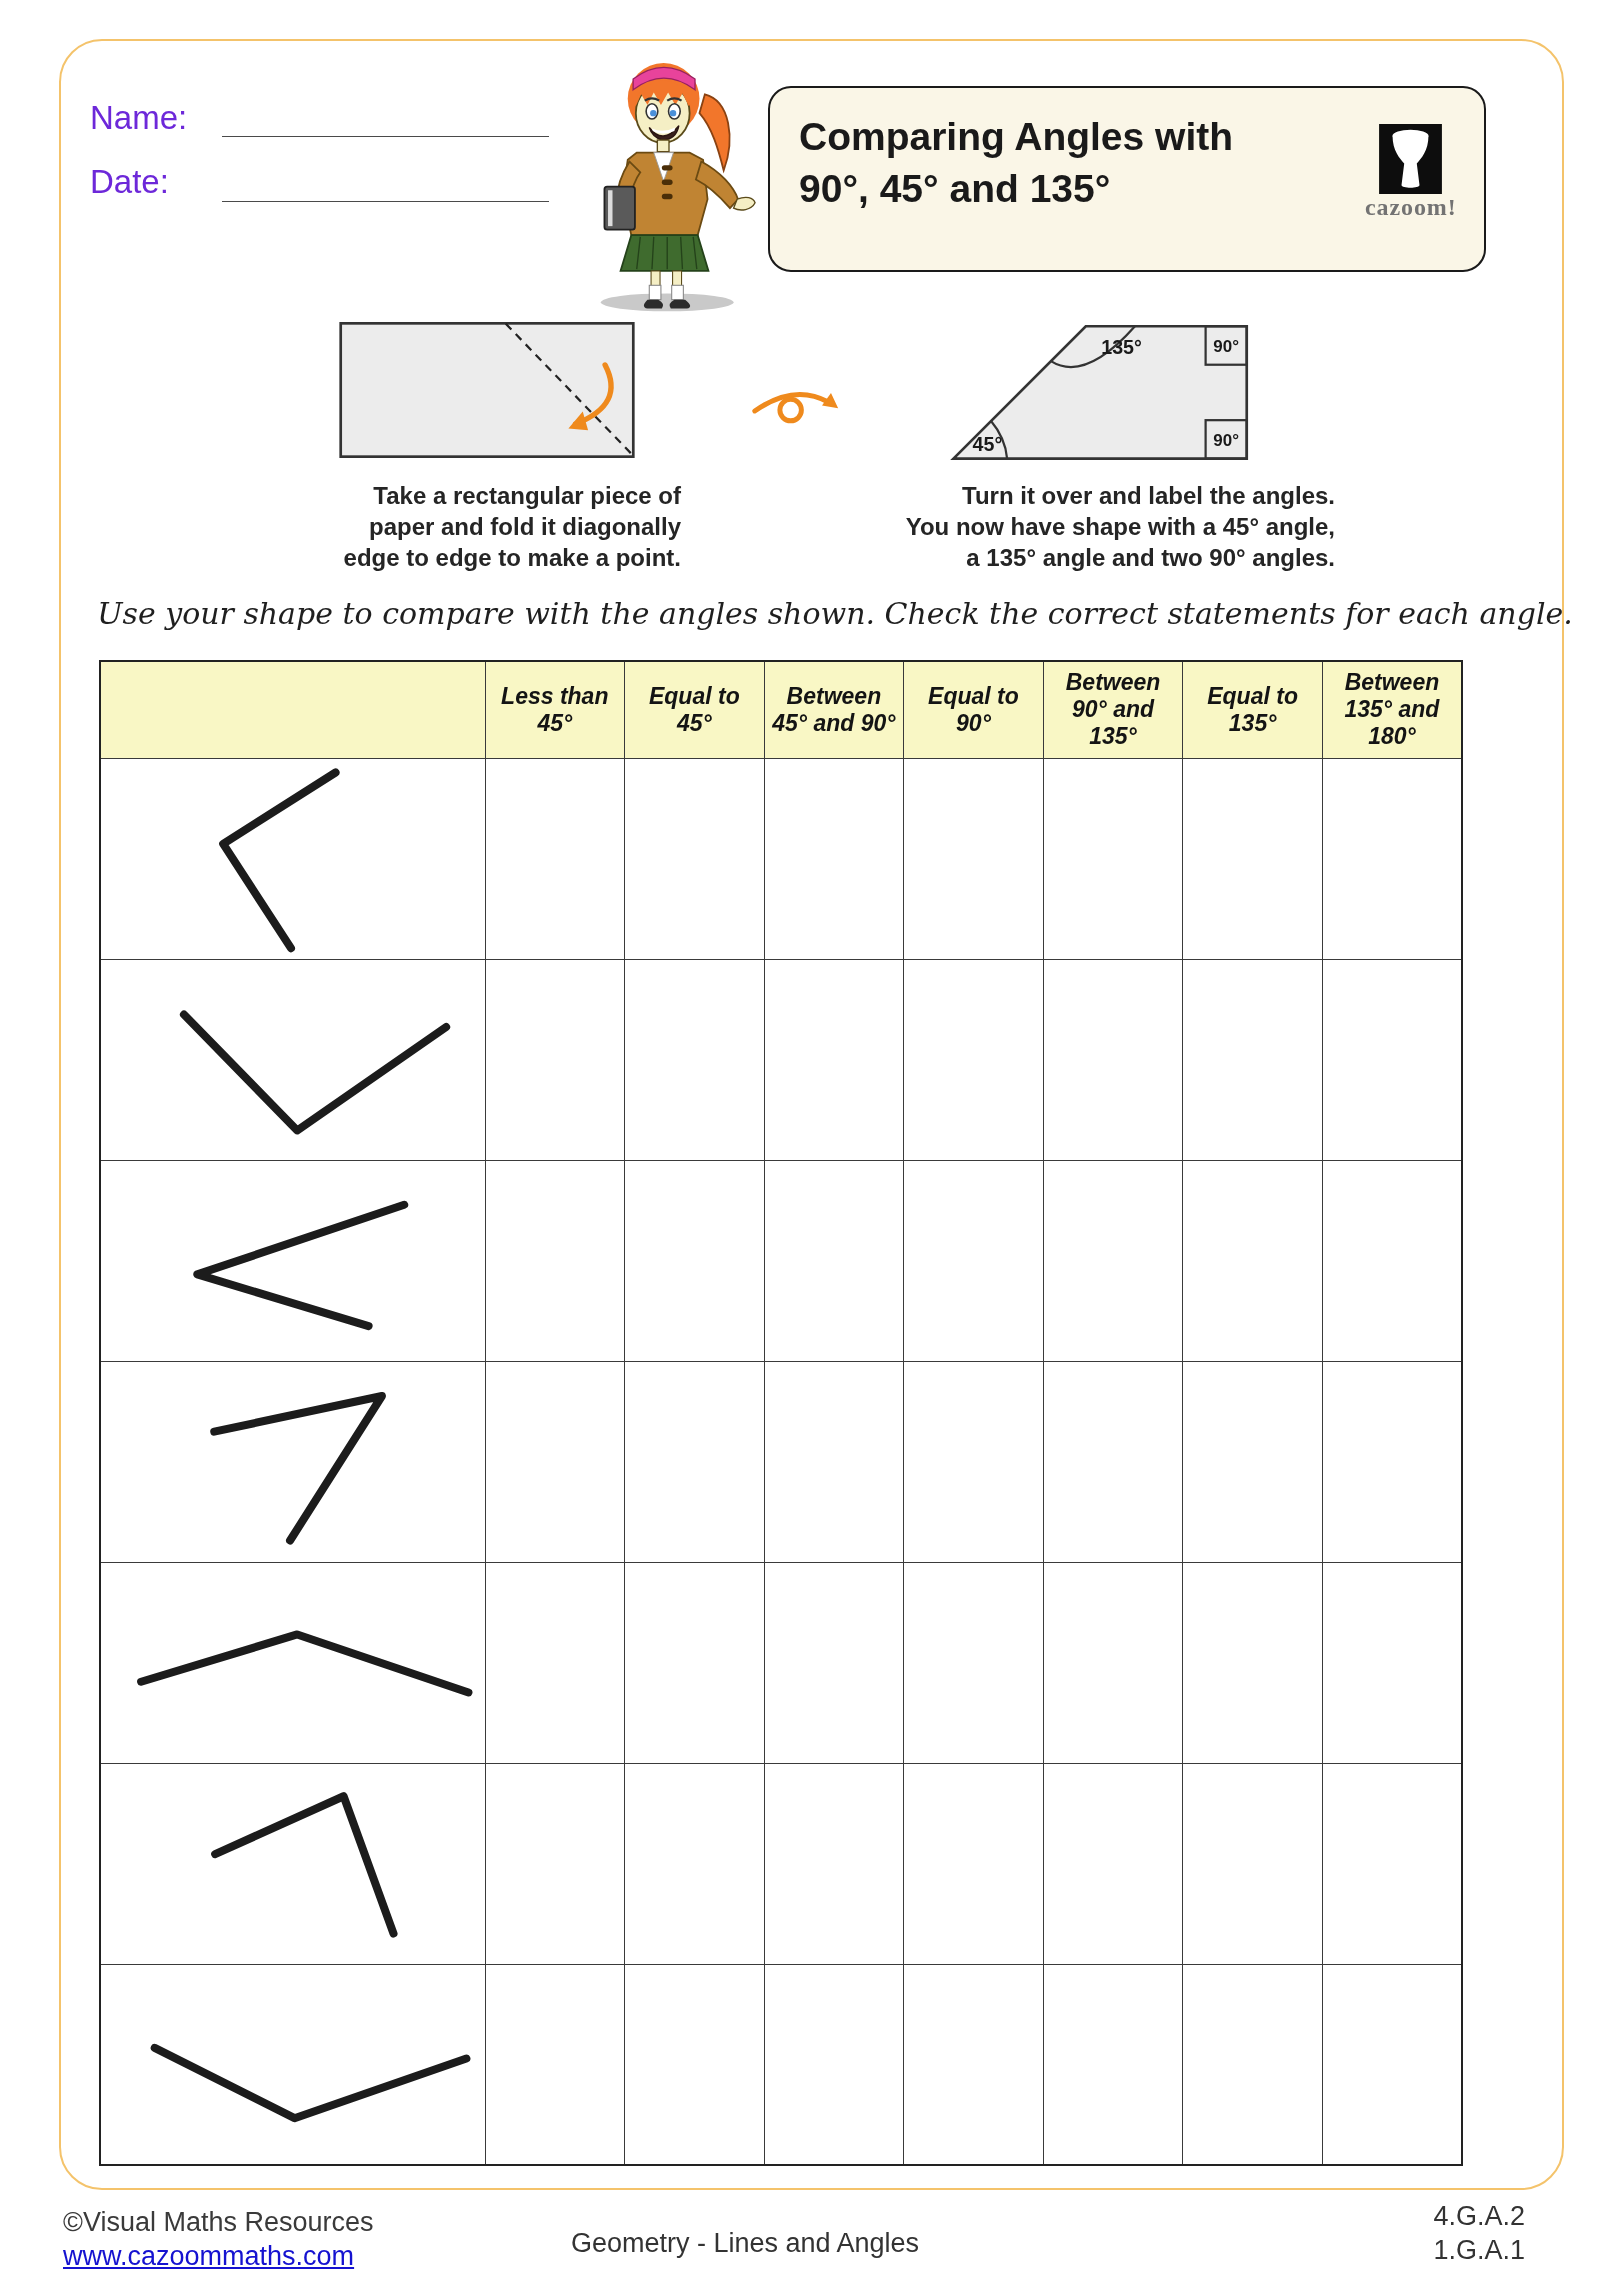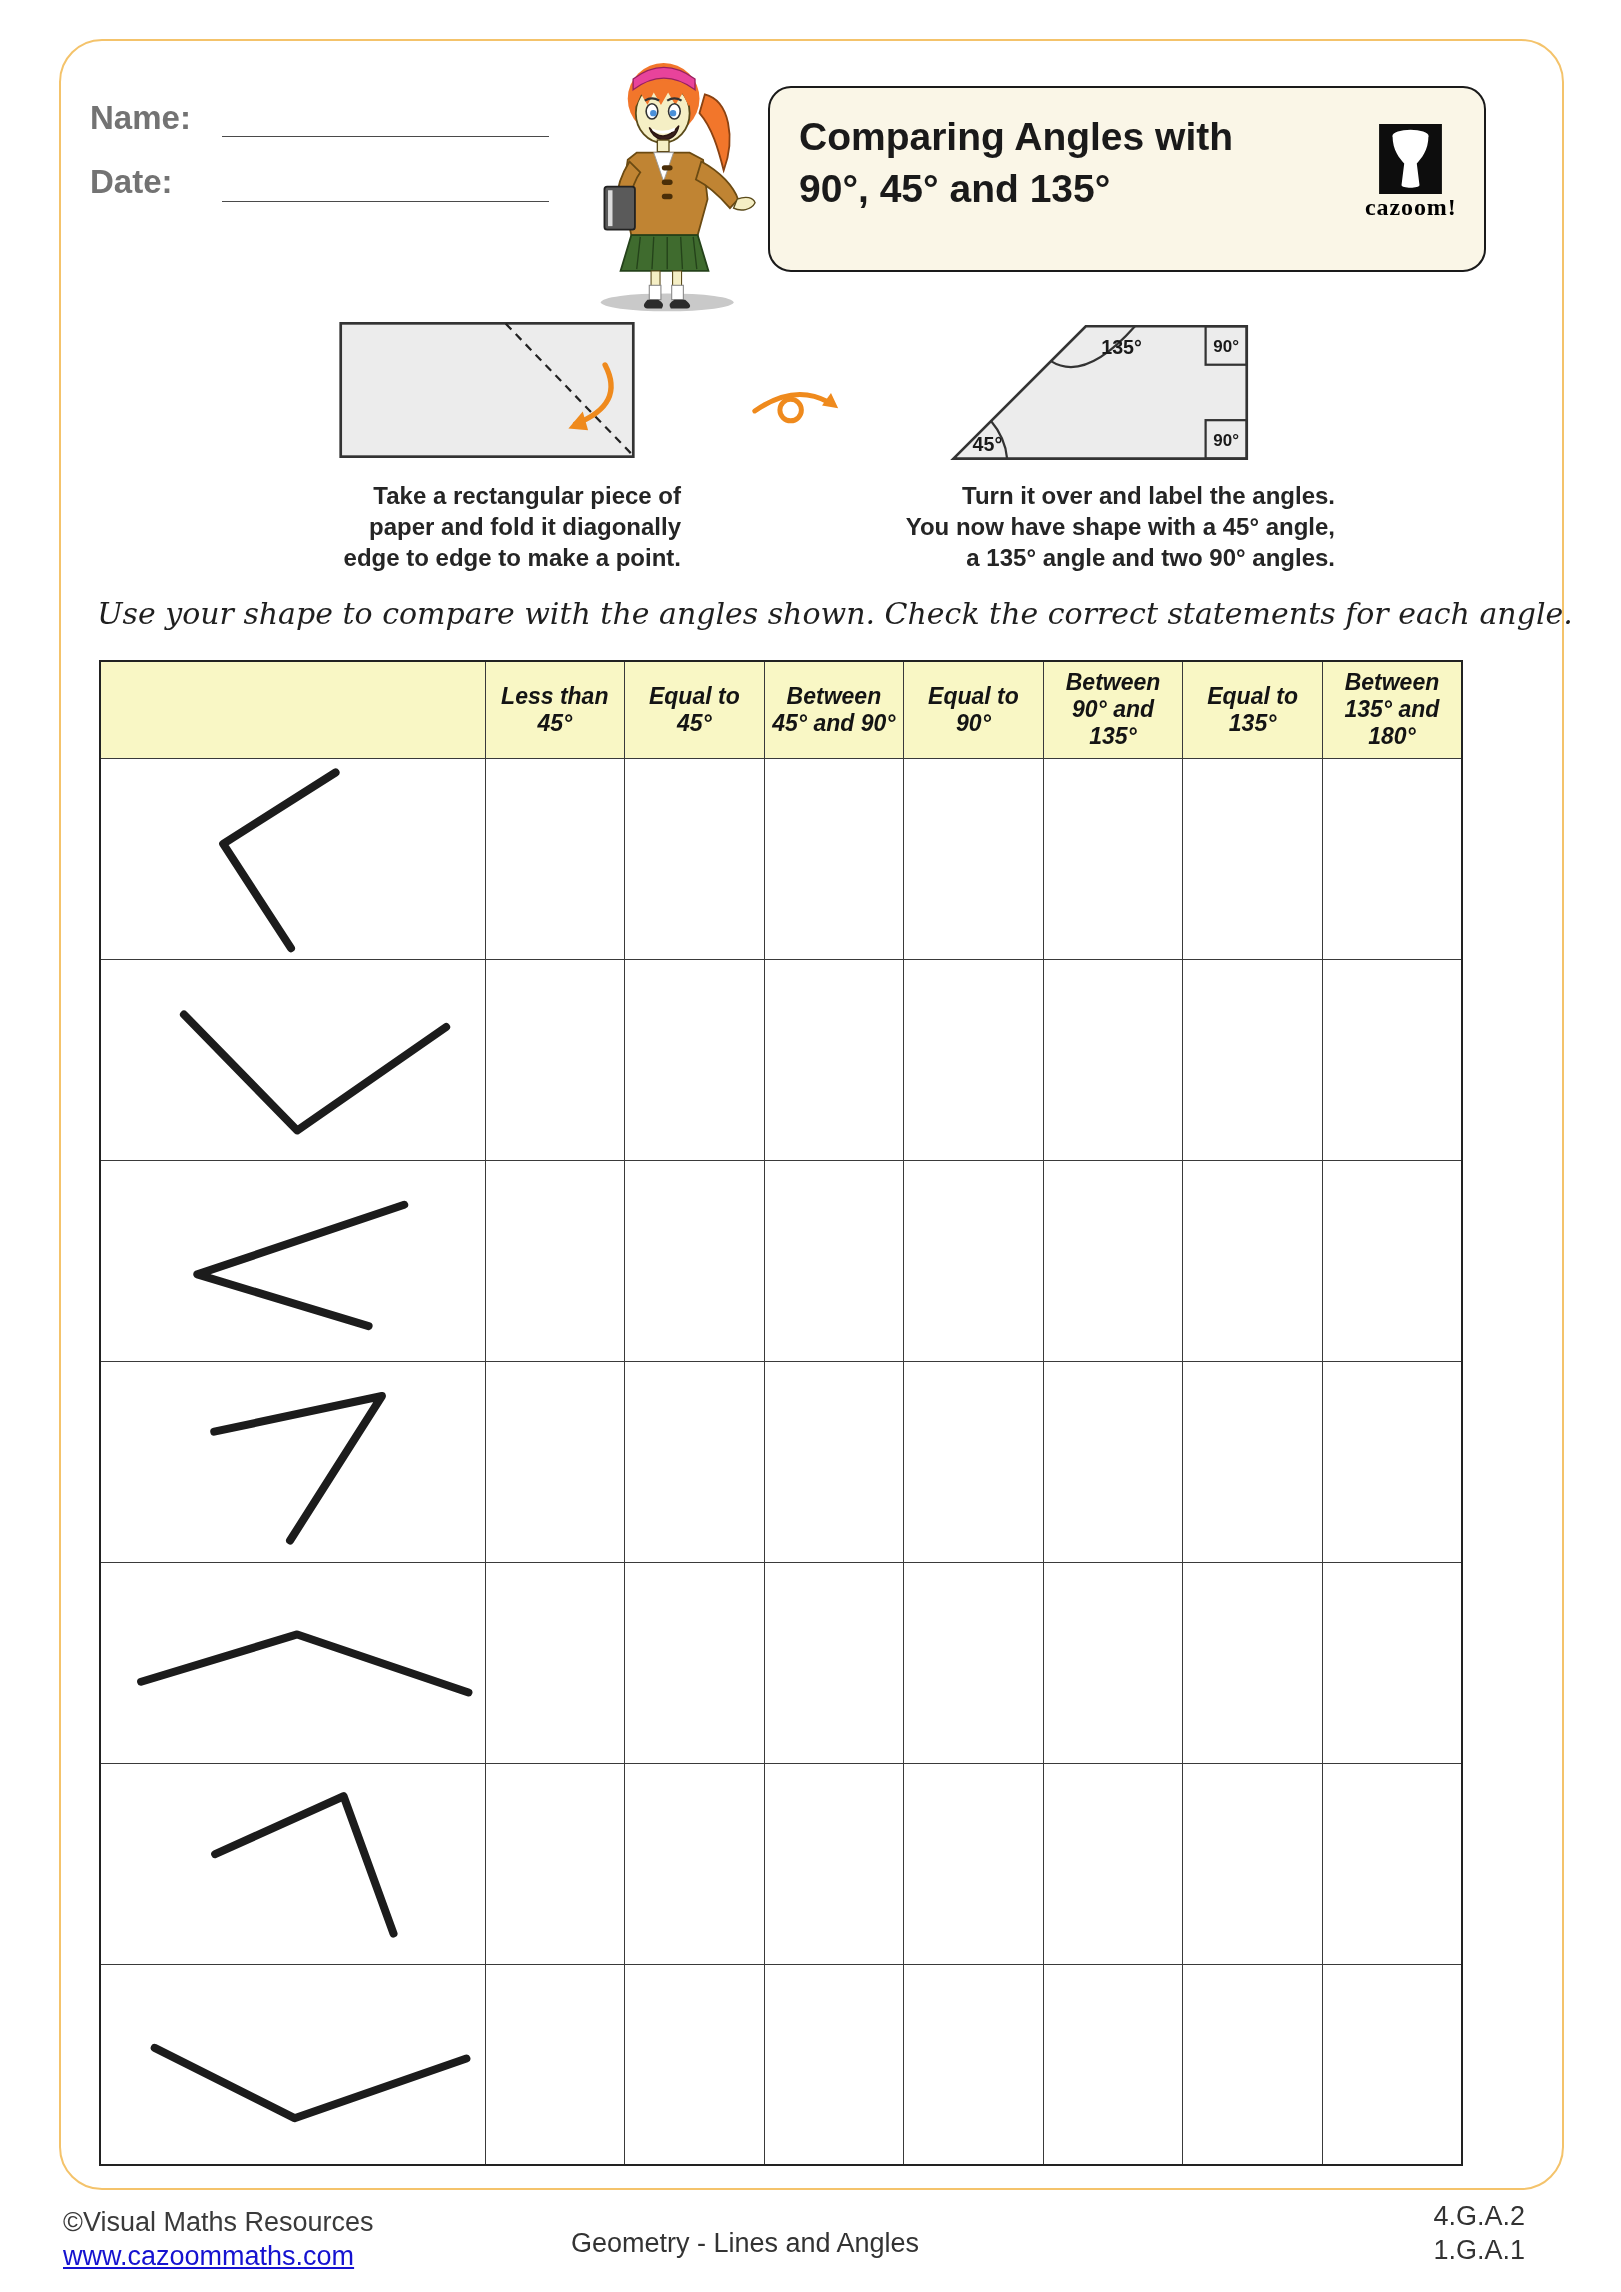--- a/index.html
+++ b/index.html
@@ -3,32 +3,32 @@
 <meta charset="utf-8">
 <style>
   * { margin:0; padding:0; box-sizing:border-box; }
   body { background:#ffffff; font-family:"Liberation Sans", sans-serif; }
   .page { position:relative; width:1622px; height:2293px; background:#ffffff; overflow:hidden; }
 
   .frame { position:absolute; left:59px; top:39px; width:1505px; height:2151px;
            border:2.7px solid #f4c36b; border-radius:43px; }
 
   
-  .field-label { position:absolute; font-size:33px; font-weight:bold; color:#737373; }
+  .field-label { position:absolute; font-size:33px; font-weight:normal; color:#6d28d9; }
   .write-line  { position:absolute; width:327px; border-top:1.8px solid #4a4a4a; }
 
   
   .title-box { position:absolute; left:768px; top:86px; width:718px; height:186px;
                background:#faf6e7; border:2.7px solid #1a1a1a; border-radius:23px;padding-left:6px; }
   .title-text { position:absolute; left:29px; top:23px; font-size:39px; font-weight:bold;
                 color:#1a1a1a; line-height:1.33; }
   .logo { position:absolute; right:19.7px; top:36px; width:107px; text-align:center; }
   .logo-mark { width:63px; height:70px; display:block; margin:0 auto; }
   .logo-word { font-family:"Liberation Serif", serif; font-weight:bold; font-size:24px;
-               color:#000000; letter-spacing:0.9px; }
+               color:#737373; letter-spacing:0.9px; }
 
   
   .diagram { position:absolute; }
   .caption { position:absolute; text-align:right; font-size:24px; font-weight:bold;
              color:#252525; line-height:1.3; }
 
   
   .prompt { position:absolute; left:0; top:596px; width:1622px; text-align:center;
             font-family:"DejaVu Serif", serif; font-style:italic; font-size:30px; color:#1f1f1f;padding-left:48px; }
 

